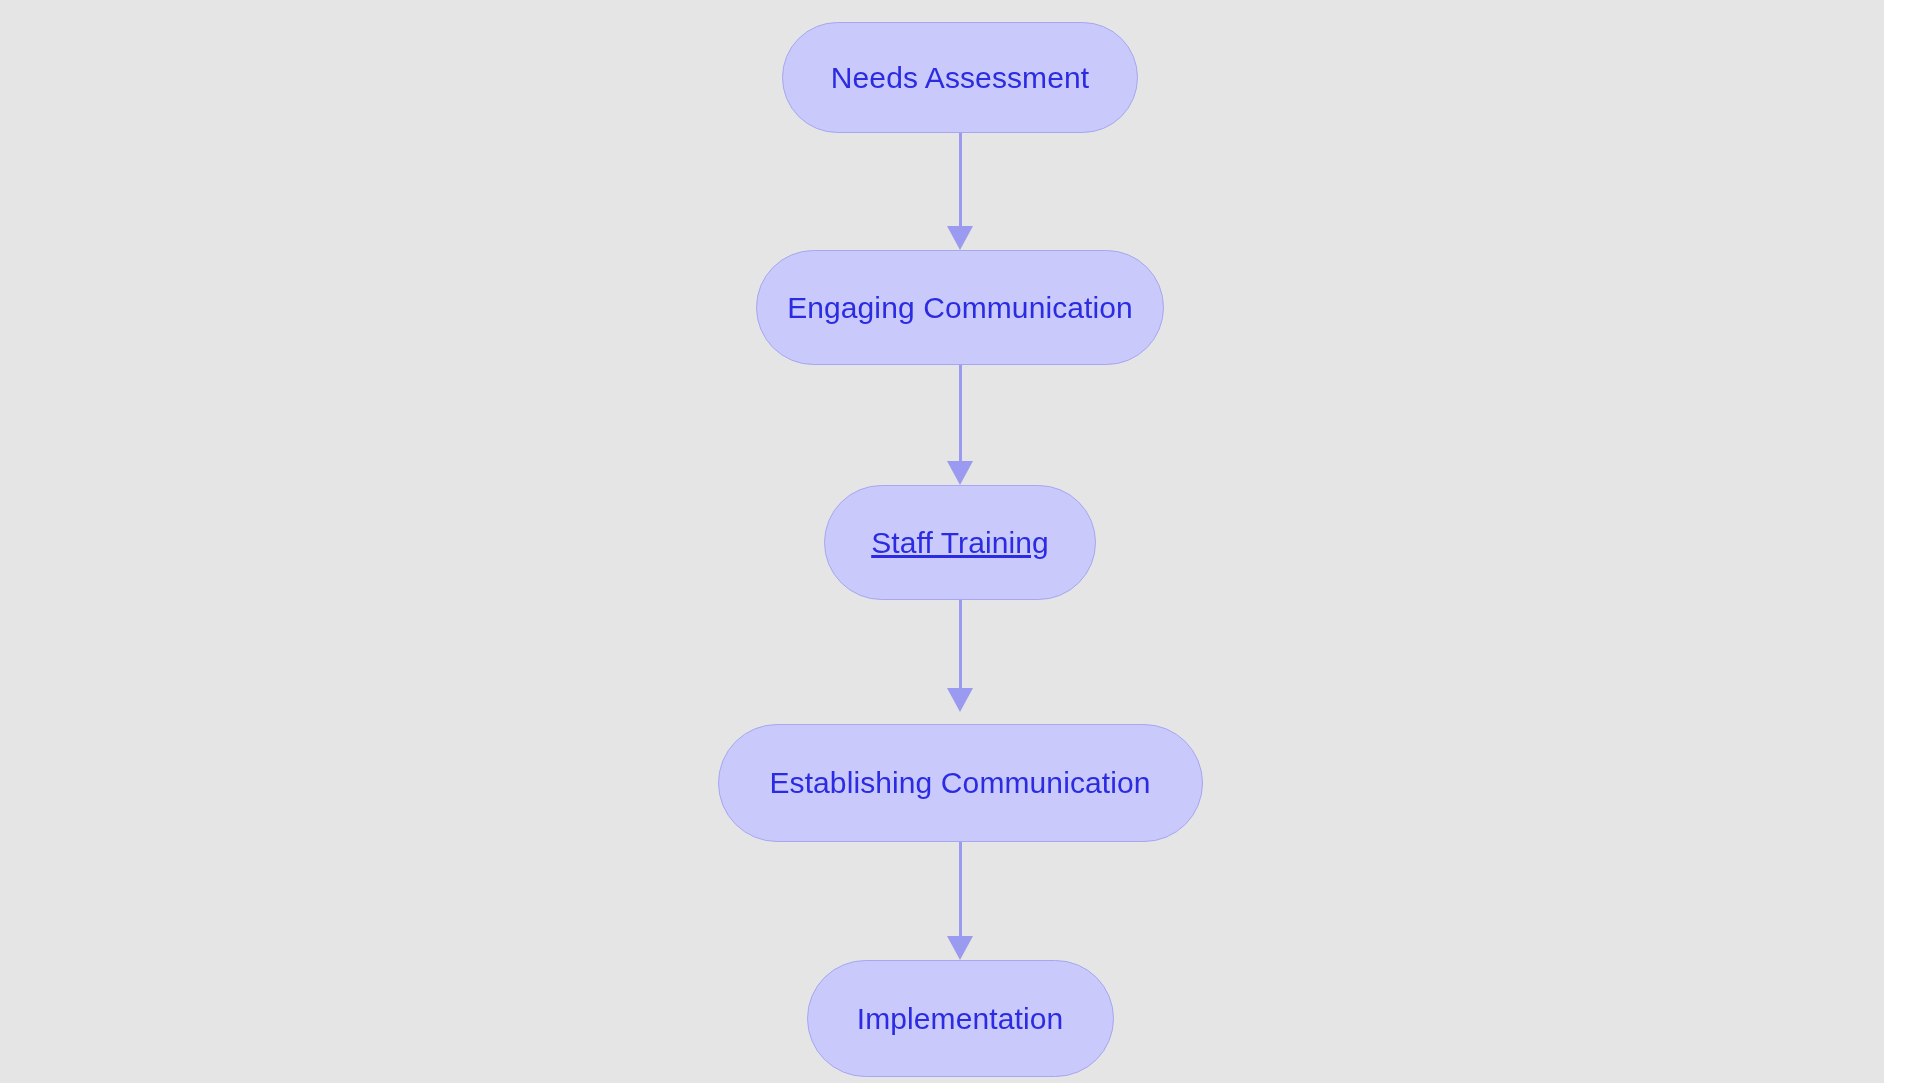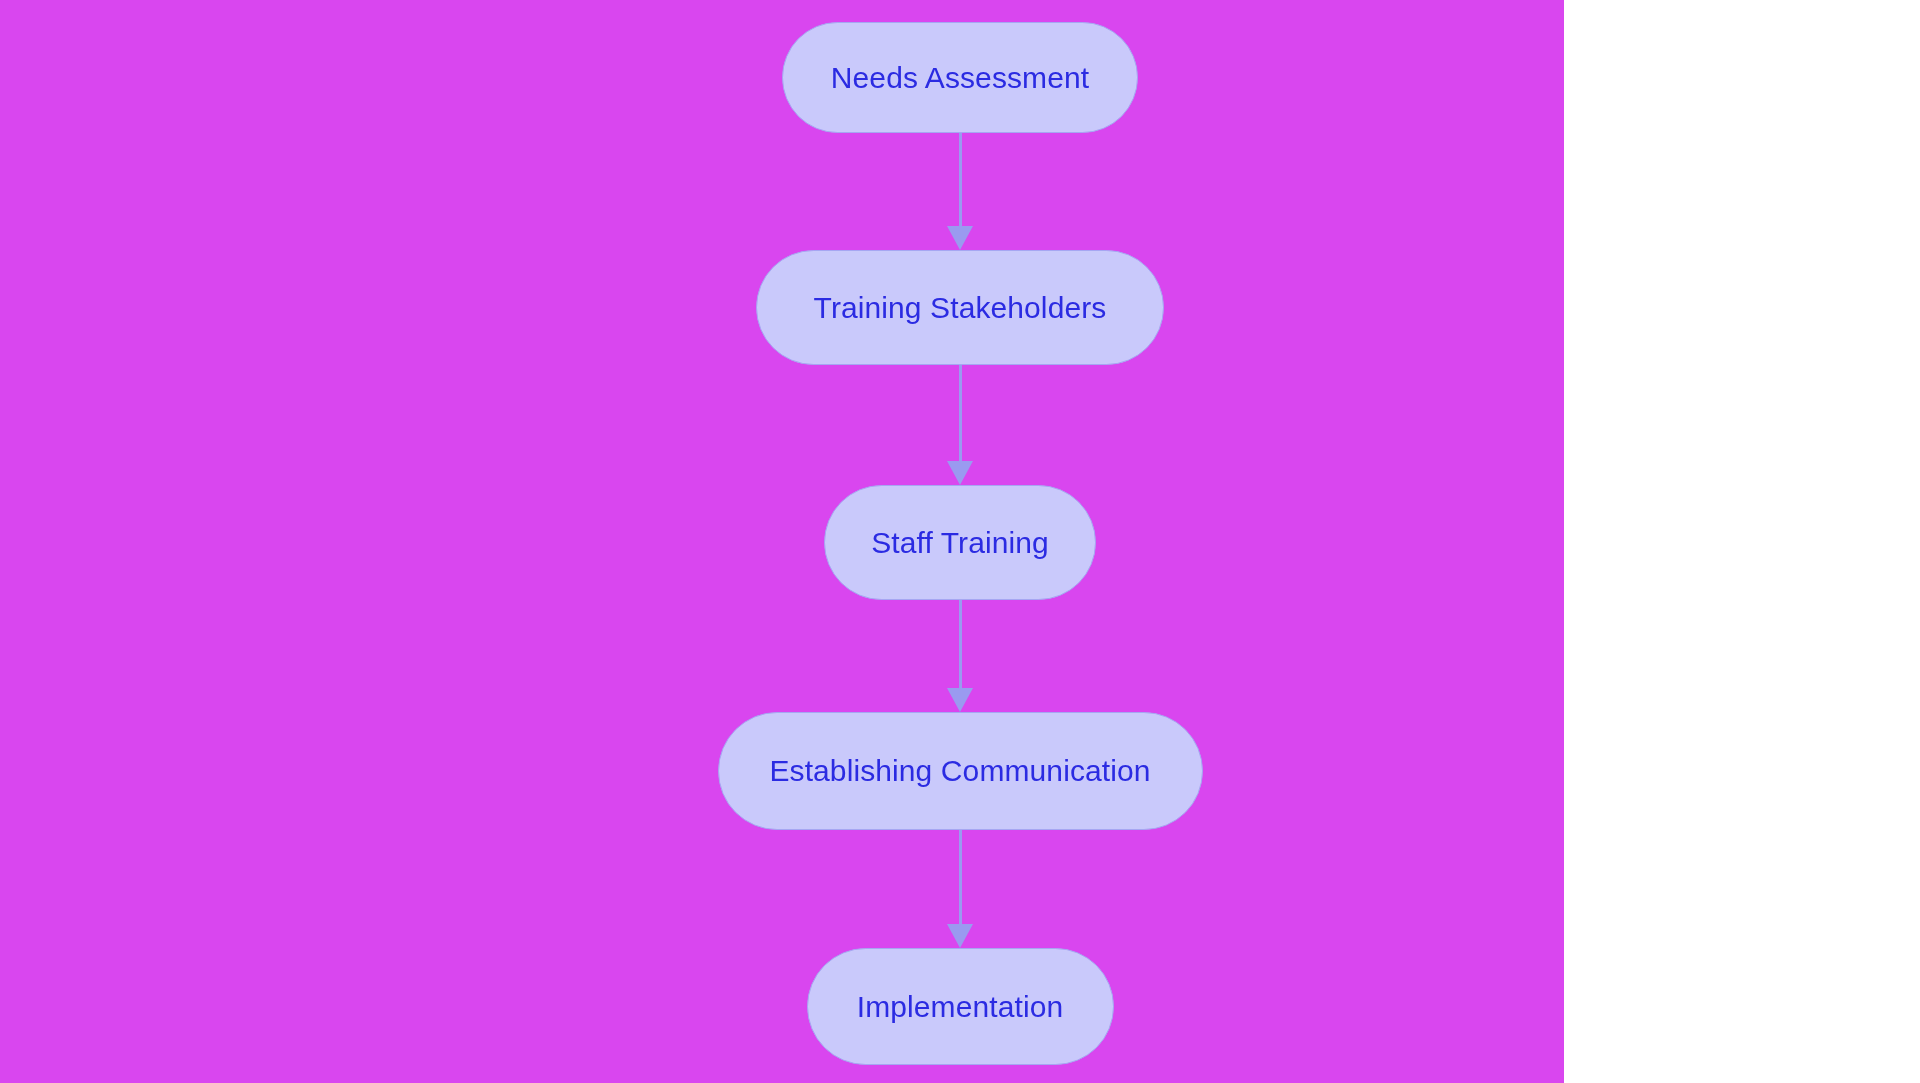--- a/index.html
+++ b/index.html
@@ -10,23 +10,23 @@
   }
   body {
     width: 1920px;
     height: 1083px;
     overflow: hidden;
     font-family: "Liberation Sans", "DejaVu Sans", sans-serif;
   }
 
   #canvas {
     position: relative;
-    width: 1564px;
+    width: 1884px;
     height: 1083px;
-    background: #d946ef;
+    background: #e5e5e5;
   }
 
   
   .flow {
     position: absolute;
     left: 0;
     top: 0;
     width: 1920px;
     height: 1083px;
     display: flex;
@@ -51,22 +51,22 @@
     font-size: 30px;
     font-weight: 400;
     letter-spacing: 0.1px;
     color: #2b2be2;
     line-height: 1;
   }
 
   
   .node.n0 { width: 356px; height: 111px; margin-top: 22px; }
   .node.n1 { width: 408px; height: 115px; }
-  .node.n2 { width: 272px; height: 115px; }
-  .node.n3 { width: 485px; height: 118px; }
+  .node.n2 { width: 272px; height: 115px; text-decoration: underline; }
+  .node.n3 { width: 485px; height: 118px; margin-top: 12px; }
   .node.n4 { width: 307px; height: 117px; text-align: right; }
 
   
   .connector {
     position: relative;
     width: 26px;
     display: flex;
     flex-direction: column;
     align-items: center;
     justify-content: flex-start;
@@ -100,21 +100,21 @@
     <div class="node n0">
       <span class="node-label">Needs Assessment</span>
     </div>
 
     <div class="connector c0">
       <div class="stem"></div>
       <div class="head"></div>
     </div>
 
     <div class="node n1">
-      <span class="node-label">Training Stakeholders</span>
+      <span class="node-label">Engaging Communication</span>
     </div>
 
     <div class="connector c1">
       <div class="stem"></div>
       <div class="head"></div>
     </div>
 
     <div class="node n2">
       <span class="node-label">Staff Training</span>
     </div>

